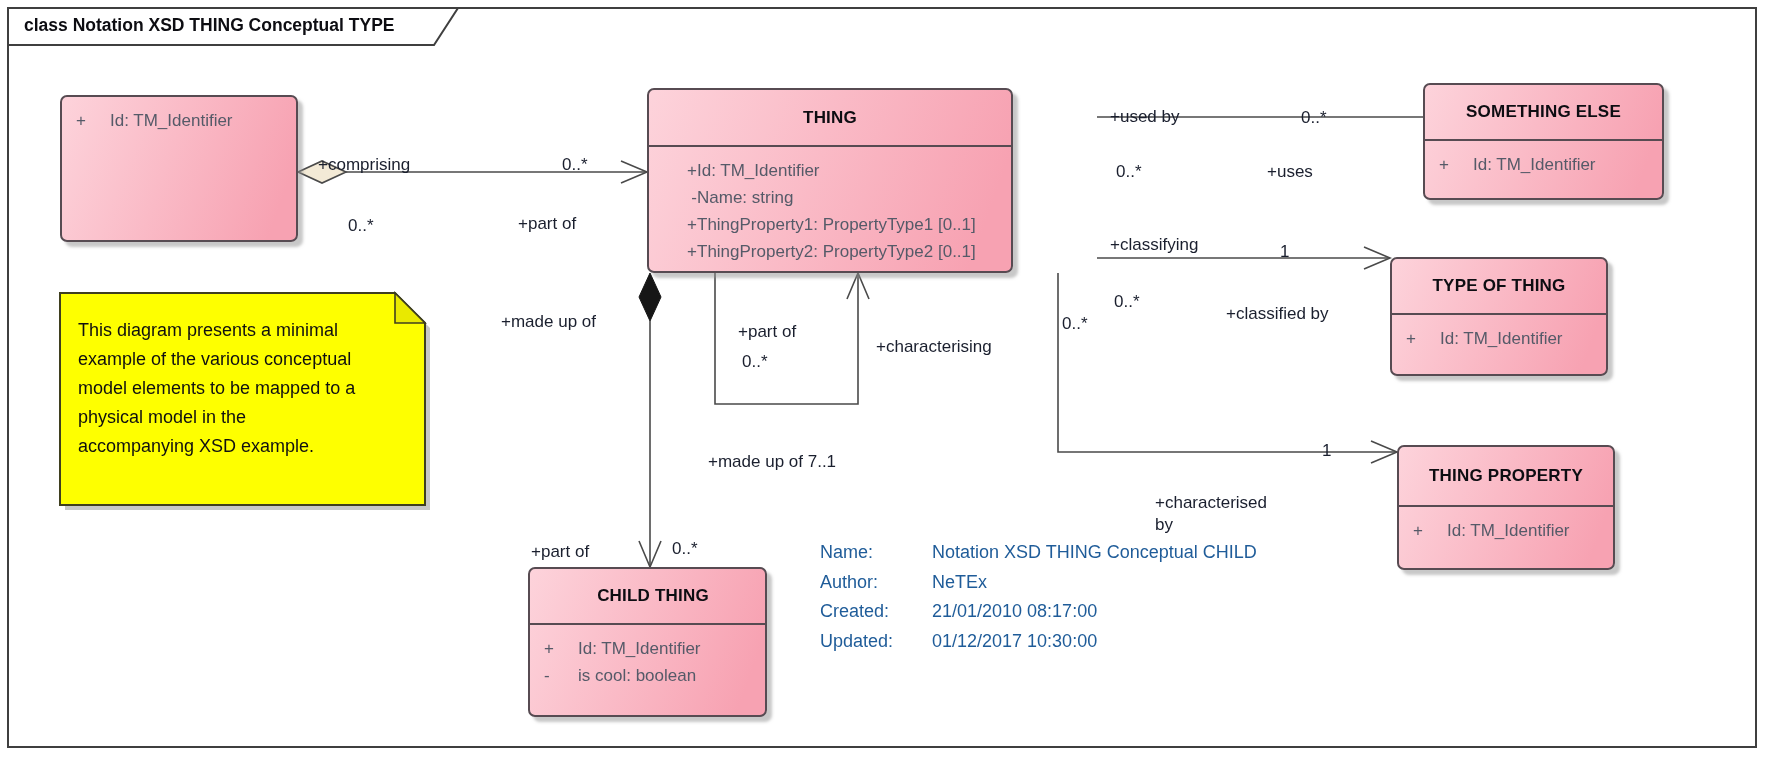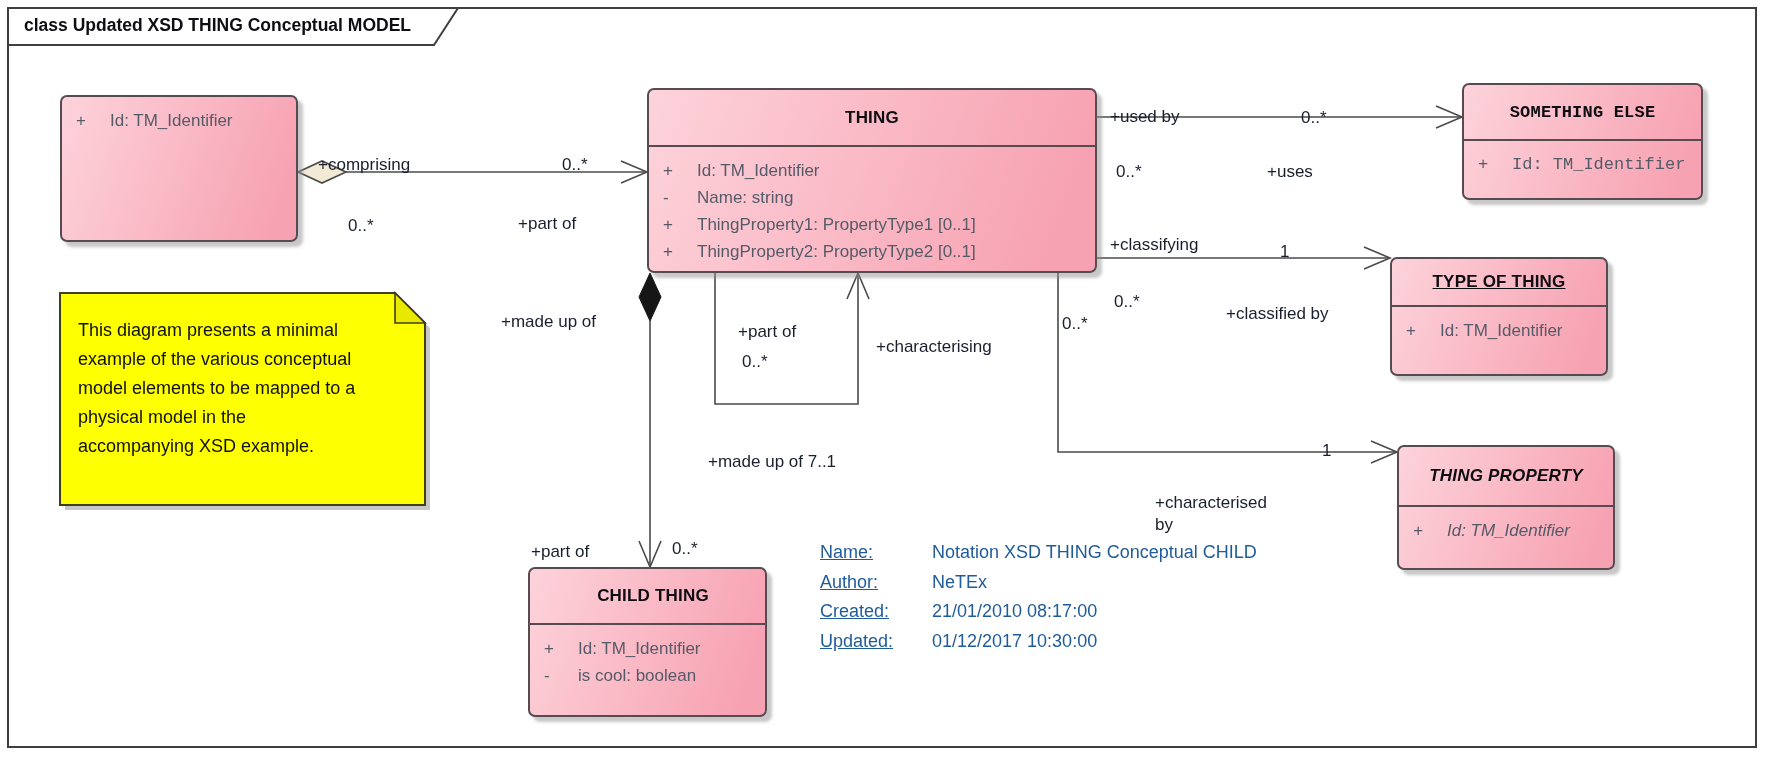--- a/index.html
+++ b/index.html
@@ -30,39 +30,39 @@
   .uml-title{display:flex;align-items:center;justify-content:center;
     border-bottom:2px solid var(--class-border);font-weight:bold;font-size:17px;color:#0d0d12;
     letter-spacing:.2px;box-sizing:border-box;}
   .uml-attrs{padding-top:10px;}
   .attr-row{display:flex;height:27px;align-items:center;font-size:17px;color:var(--attribute-text);}
   .attr-row .vis{width:34px;padding-left:14px;flex:none;}
   .attr-row .atext{white-space:nowrap;}
 
   #c-group   {left:60px;  top:95px;  width:238px; height:147px;}
   #c-group  .uml-title{height:54px;}
-  #c-thing   {left:647px; top:88px;  width:450px; height:185px;}
+  #c-thing   {left:647px; top:88px;  width:366px; height:185px;text-align:right;}
   #c-thing  .uml-title{height:57px;}
-  #c-selse   {left:1462px;top:83px;  width:241px; height:117px;font-family:Liberation Mono, monospace;}
+  #c-selse   {left:1423px;top:83px;  width:241px; height:117px;}
   #c-selse  .uml-title{height:56px;}
   #c-type    {left:1390px;top:257px; width:218px; height:119px;}
-  #c-type   .uml-title{height:48px;text-decoration:underline;}
-  #c-tprop   {left:1397px;top:445px; width:218px; height:125px;font-style:italic;}
+  #c-type   .uml-title{height:56px;}
+  #c-tprop   {left:1397px;top:445px; width:218px; height:125px;}
   #c-tprop  .uml-title{height:60px;}
   #c-child   {left:528px; top:567px; width:239px; height:150px;}
   #c-child  .uml-title{height:56px;padding-left:11px;}
 
   .lbl{position:absolute;z-index:2;font-size:17px;color:var(--label-text);white-space:nowrap;margin-top:24px;}
   .lbl.wrap{white-space:normal;line-height:22px;}
 
   .note-text{left:78px;top:316px;width:360px;font-size:18px;line-height:29px;color:#101010;}
 
   .meta{left:820px;top:538px;font-size:18px;color:var(--metadata-text);}
   .meta .mrow{display:flex;line-height:29.5px;}
-  .meta .mlabel{width:112px;flex:none;text-decoration:underline;}
+  .meta .mlabel{width:112px;flex:none;}
   .meta .mvalue{white-space:nowrap;}
 </style>
 </head>
 <body>
 
 <div id="stage">
 
   <svg class="layer" width="1772" height="759" viewBox="0 0 1772 759">
 
     <rect class="frame-rect" x="8" y="8" width="1748" height="739"></rect>
@@ -100,21 +100,21 @@
       <polyline class="conn" points="847,299 858,273 869,299"></polyline>
     </g>
 
     <g>
       <line class="conn" x1="650" y1="321" x2="650" y2="567"></line>
       <polygon class="comp-diamond" points="650,273 661,297 650,321 639,297"></polygon>
       <polyline class="conn" points="639,541 650,567 661,541"></polyline>
     </g>
   </svg>
 
-  <div class="ov frame-title">class Updated XSD THING Conceptual MODEL</div>
+  <div class="ov frame-title">class Notation XSD THING Conceptual TYPE</div>
 
   <div class="uml-class" id="c-group">
     <div class="uml-attrs">
       <div class="attr-row">
         <span class="vis">+</span>
         <span class="atext">Id: TM_Identifier</span>
       </div>
     </div>
   </div>
 

